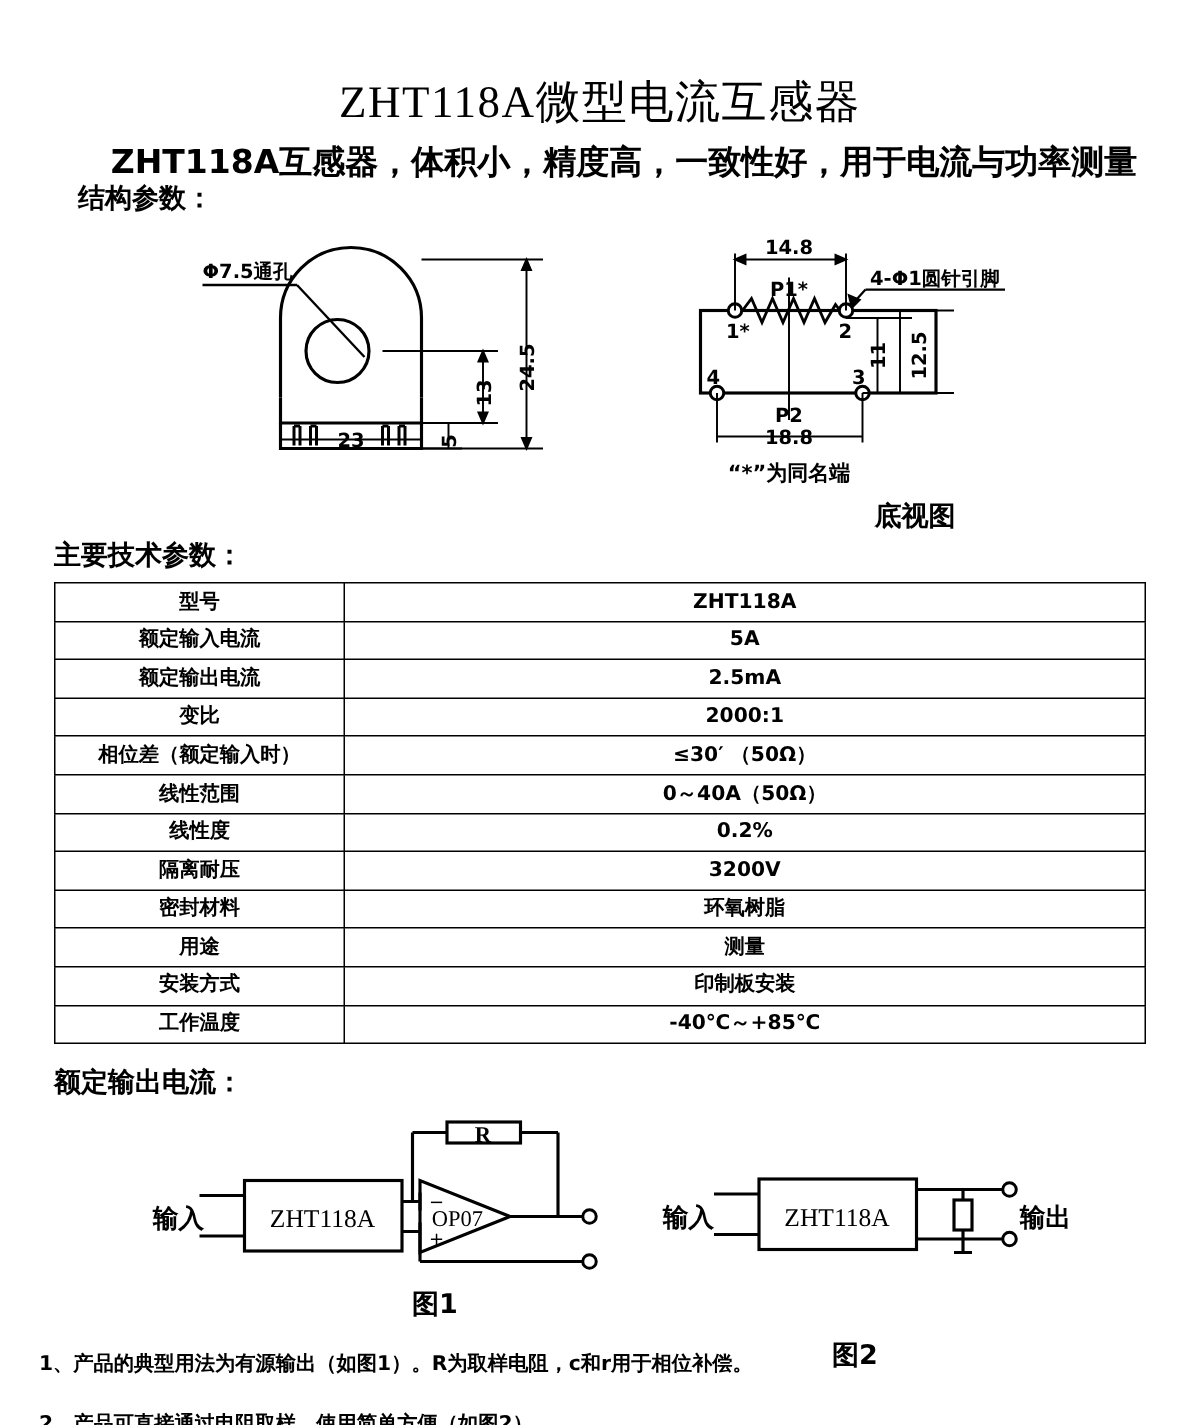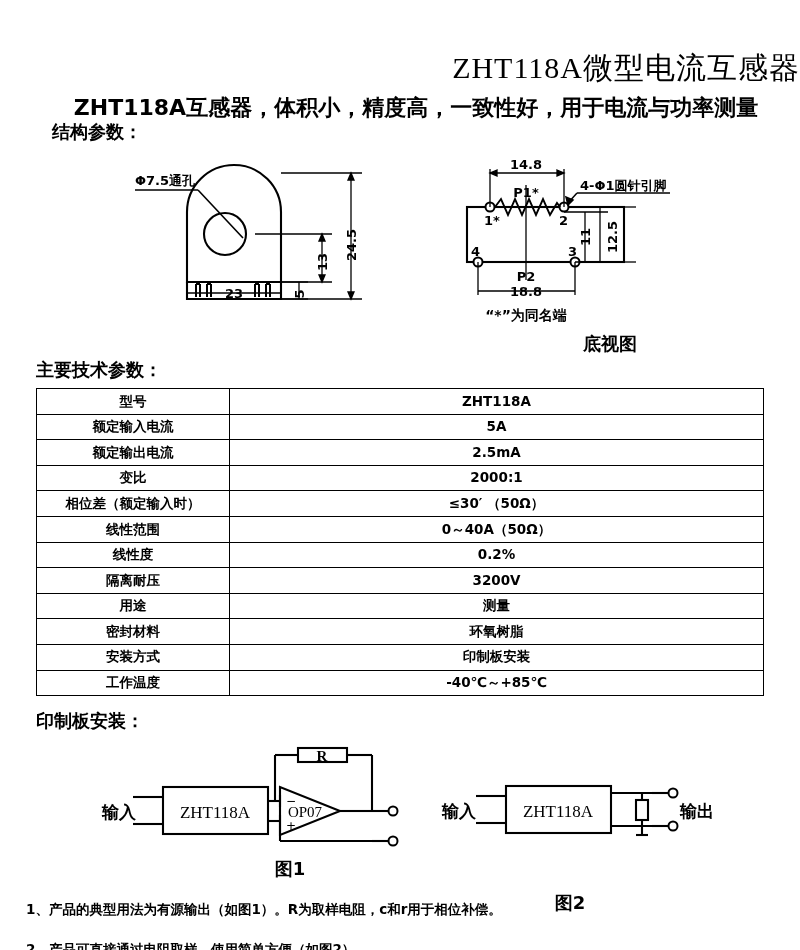--- a/index.html
+++ b/index.html
@@ -9,21 +9,21 @@
     font-family:"Liberation Serif","DejaVu Serif",serif;
     color:#000;
     position:relative;
     overflow:hidden;
   }
   .page{position:relative;width:800px;height:950px;}
 
   
   .title{
     position:absolute;top:48px;left:0;width:800px;
-    text-align:right;
+    text-align:center;
     font-size:30px;letter-spacing:1px;
     font-family:"Liberation Serif","DejaVu Serif",serif;
   }
   .subtitle{
     position:absolute;top:93px;left:16px;width:800px;
     text-align:center;
     font-size:22px;
     font-family:"DejaVu Sans","Liberation Sans",sans-serif;
     font-weight:bold;
   }
@@ -236,39 +236,39 @@
         </tr>
         <tr>
           <td class="k">线性度</td>
           <td>0.2%</td>
         </tr>
         <tr>
           <td class="k">隔离耐压</td>
           <td>3200V</td>
         </tr>
         <tr>
+          <td class="k">密封材料</td>
+          <td>环氧树脂</td>
+        </tr>
+        <tr>
           <td class="k">用途</td>
           <td>测量</td>
         </tr>
         <tr>
-          <td class="k">密封材料</td>
-          <td>环氧树脂</td>
-        </tr>
-        <tr>
           <td class="k">安装方式</td>
           <td>印制板安装</td>
         </tr>
         <tr>
           <td class="k">工作温度</td>
           <td>-40℃～+85℃</td>
         </tr>
       </tbody>
   </table>
 
-  <div class="sec-head" id="sec-usage">印制板安装：</div>
+  <div class="sec-head" id="sec-usage">额定输出电流：</div>
 
   <svg class="draw" style="left:100px;top:725px;" width="320" height="130" viewBox="0 0 320 130">
     <g fill="none" stroke="#000" stroke-width="2.1">
 
       <rect x="63" y="62" width="105" height="47"></rect>
 
       <line x1="33" y1="72" x2="63" y2="72"></line>
       <line x1="33" y1="99" x2="63" y2="99"></line>
 
       <line x1="168" y1="76" x2="180" y2="76"></line>

